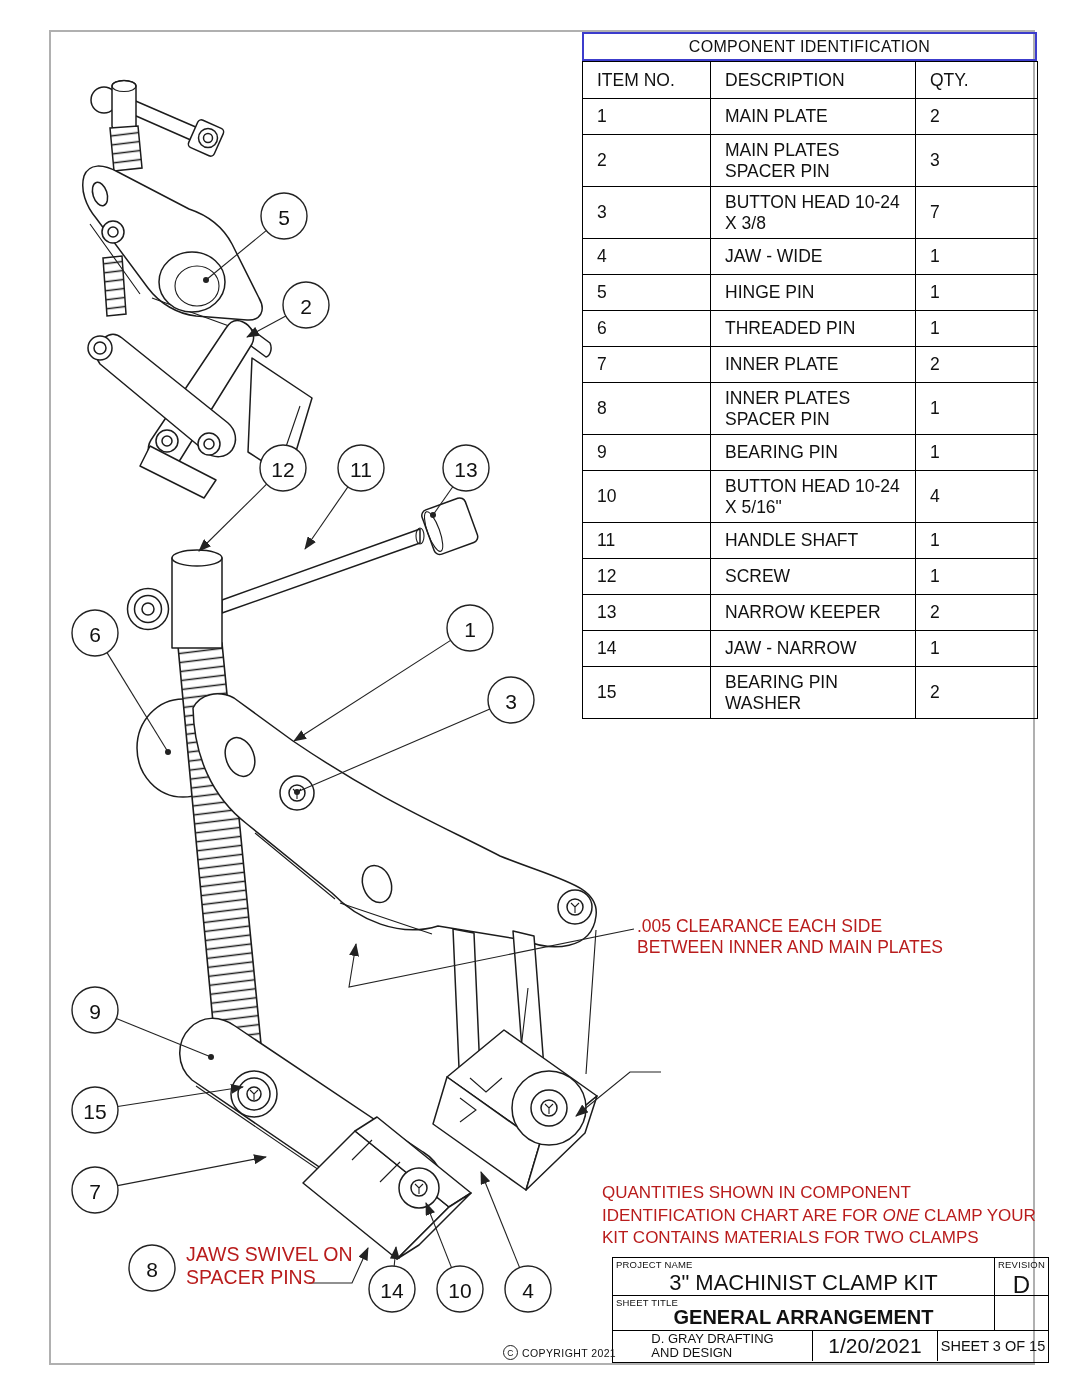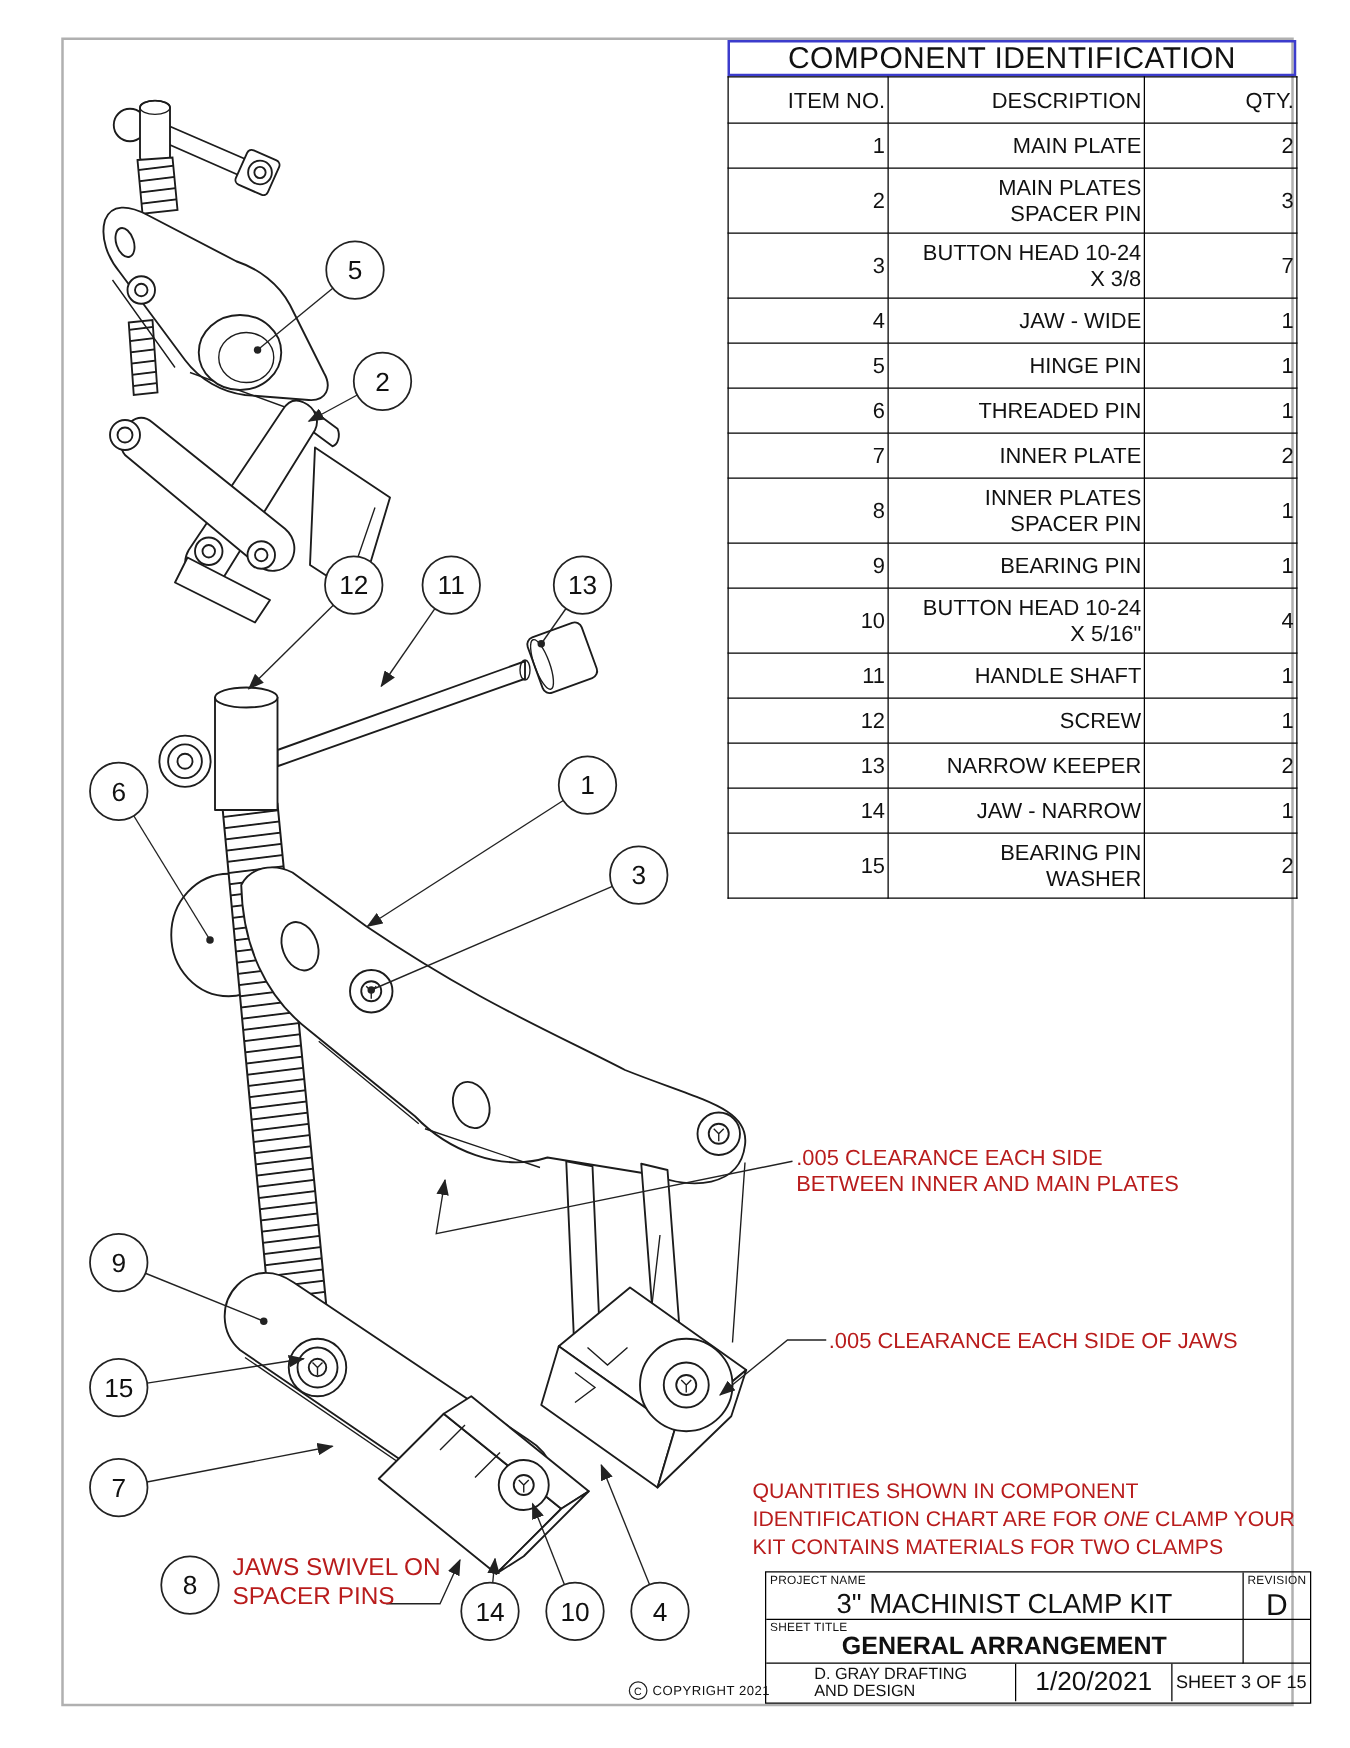--- a/index.html
+++ b/index.html
@@ -11,24 +11,24 @@
   #draw{left:0;top:0;width:1080px;height:1398px;}
   svg .ln{fill:#fff;stroke:#1c1c1c;stroke-width:1.5;stroke-linejoin:round;}
   svg .thin{fill:none;stroke:#1c1c1c;stroke-width:1.1;}
   svg .leader{fill:none;stroke:#222;stroke-width:1.1;}
   svg .balloon{fill:#fff;stroke:#222;stroke-width:1.4;}
   svg text.bnum{font-family:"Liberation Sans",sans-serif;font-size:21px;fill:#111;
                 text-anchor:middle;dominant-baseline:central;}
   
   #comp-table{left:582px;top:32px;width:455px;}
   .ct-title{height:25px;border:2px solid #3c3ccc;display:flex;align-items:center;
-            justify-content:center;font-size:24px;letter-spacing:.3px;}
+            justify-content:center;font-size:16px;letter-spacing:.3px;}
   #comp-table table{border-collapse:collapse;table-layout:fixed;width:455px;}
-  #comp-table th,#comp-table td{border:1.5px solid #000;text-align:right;vertical-align:middle;
-            font-size:17.5px;font-weight:normal;padding:0 2px;line-height:1.15;white-space:pre-line;}
+  #comp-table th,#comp-table td{border:1.5px solid #000;text-align:left;vertical-align:middle;
+            font-size:17.5px;font-weight:normal;padding:0 14px;line-height:1.15;white-space:pre-line;}
   #comp-table thead tr{height:37px;}
   #comp-table tr.s{height:36px;}
   #comp-table tr.d{height:52px;}
   
   .note{font-size:17.5px;line-height:21px;white-space:pre-line;color:#b91c1c;}
   #note-swivel{font-size:19.5px;line-height:23px;}
   #note-qty{font-size:17px;line-height:22.5px;width:440px;white-space:normal;}
   #note-qty .em{font-style:italic;}
   
   #tblock{left:598px;top:1257px;width:437px;height:106px;border:1.6px solid #000;box-sizing:border-box;margin-left:14px;}
@@ -325,21 +325,20 @@
             <td>BEARING PIN
 WASHER</td>
             <td>2</td>
           </tr>
       </tbody>
     </table>
   </div>
 
   <div class="abs note" style="left:637px;top:916px;">.005 CLEARANCE EACH SIDE
 BETWEEN INNER AND MAIN PLATES</div>
-  <div class="abs note" style="left:663px;top:1062px;">.005 CLEARANCE EACH SIDE OF JAWS</div>
   <div class="abs note" id="note-swivel" style="left:186px;top:1243px;">JAWS SWIVEL ON
 SPACER PINS</div>
   <div class="abs note" id="note-qty" style="left:602px;top:1182px;">
     <span>QUANTITIES SHOWN IN COMPONENT</span><br>
     <span>IDENTIFICATION CHART ARE FOR </span><span class="em">ONE</span><span> CLAMP YOUR</span><br>
     <span>KIT CONTAINS MATERIALS FOR TWO CLAMPS</span>
   </div>
 
   <div id="tblock" class="abs">
     <div class="tb" style="left:0;top:0;width:382px;height:38px;border-right:1.6px solid #000;border-bottom:1.6px solid #000;">

